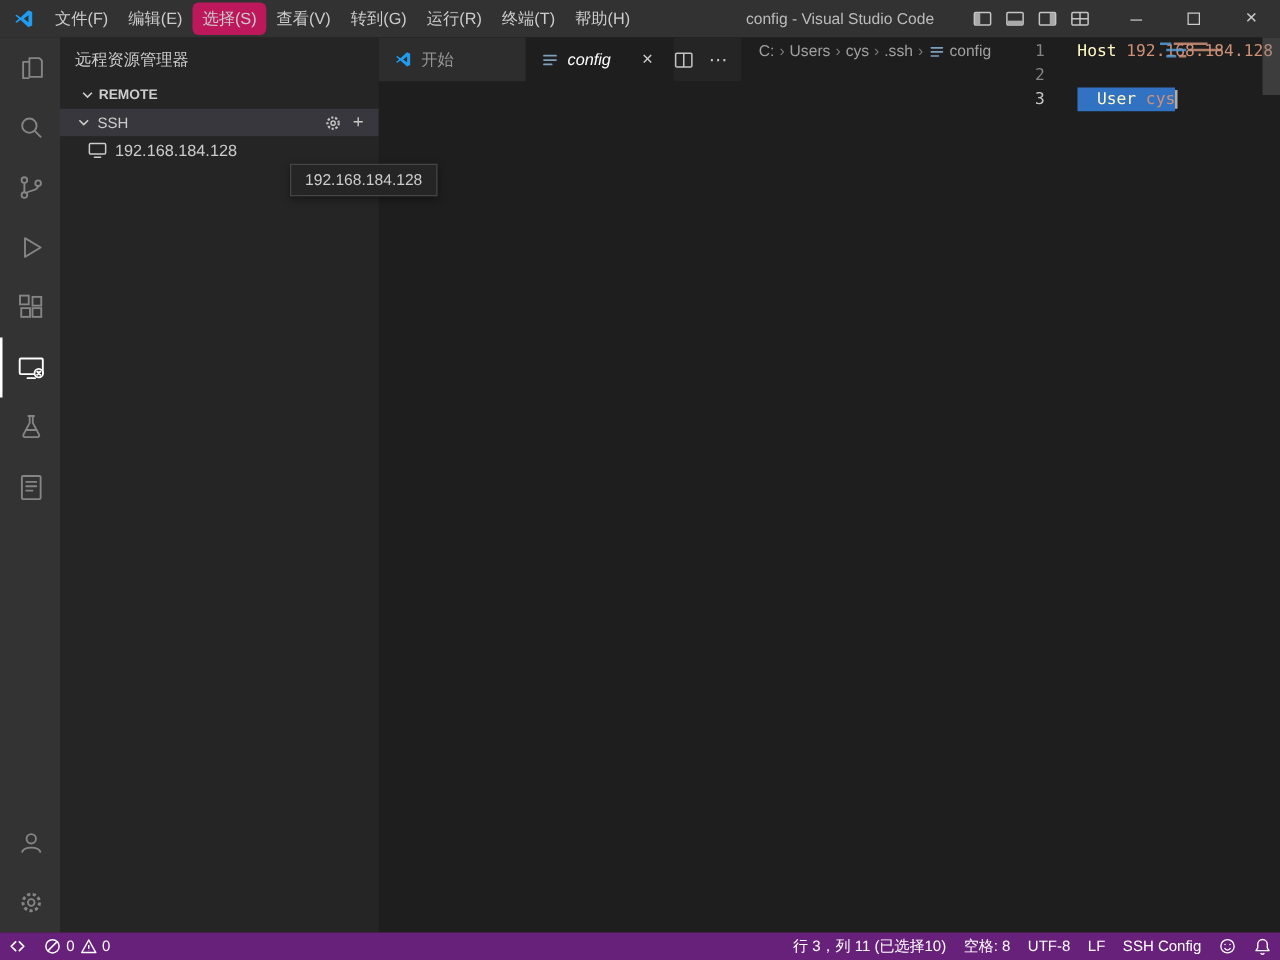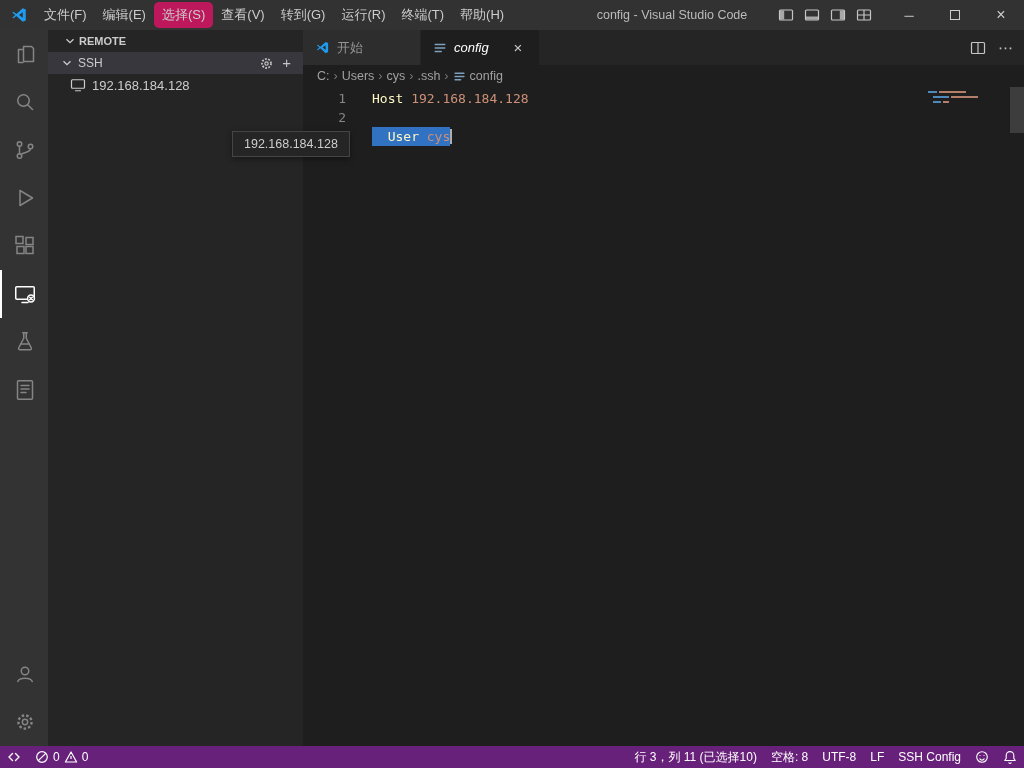--- a/index.html
+++ b/index.html
@@ -57,21 +57,21 @@
 
   
   .tooltip {
     position: absolute; left: 232px; top: 131px; z-index: 20;
     background: #252526; border: 1px solid #454545; color: #cccccc;
     padding: 5px 11px; font-size: 12.5px; box-shadow: 0 2px 6px rgba(0,0,0,.4);
     white-space: nowrap;
   }
 
   
-  .editor-col { flex: 1; display: flex; flex-direction: column; background: #1e1e1e; min-width: 0; }
+  .editor-col { flex: 1; display: flex; background: #1e1e1e; min-width: 0; }
   .tabbar { height: 35px; background: #252526; display: flex; align-items: stretch; }
   .tab { display: flex; align-items: center; padding: 0 12px; gap: 7px; font-size: 13px; min-width: 118px; }
   .tab.inactive { background: #2d2d2d; color: #969696; border-right: 1px solid #252526; }
   .tab.active { background: #1e1e1e; color: #ffffff; }
   .tab.active .tab-label { font-style: italic; }
   .tab-close { margin-left: auto; font-size: 15px; color: #cccccc; width: 18px; text-align: center; border-radius: 3px; }
   .tab-actions { margin-left: auto; display: flex; align-items: center; gap: 12px; padding-right: 10px; color: #c5c5c5; }
   .ellipsis-glyph { font-size: 15px; letter-spacing: 1px; }
 
   
@@ -239,20 +239,21 @@
     </div>
     <div class="ab-item">
       <svg width="22" height="22" viewBox="0 0 24 24" fill="none" stroke="currentColor">
         <circle cx="12" cy="12" r="7.2" stroke-width="2.6" stroke-dasharray="2.8 2.2"></circle>
         <circle cx="12" cy="12" r="2.9" stroke-width="1.6"></circle>
       </svg>
     </div>
   </div>
 
   <div class="sidebar">
+    <div class="sidebar-title">远程资源管理器</div>
     <div class="tree-row row-remote">
       <span>
         <svg width="12" height="12" viewBox="0 0 12 12" fill="none" stroke="currentColor" stroke-width="1.3">
             <path d="M2.5 4.2 6 7.7 9.5 4.2"></path>
           </svg>
       </span>
       <span>REMOTE</span>
     </div>
     <div class="tree-row row-ssh">
       <span>

